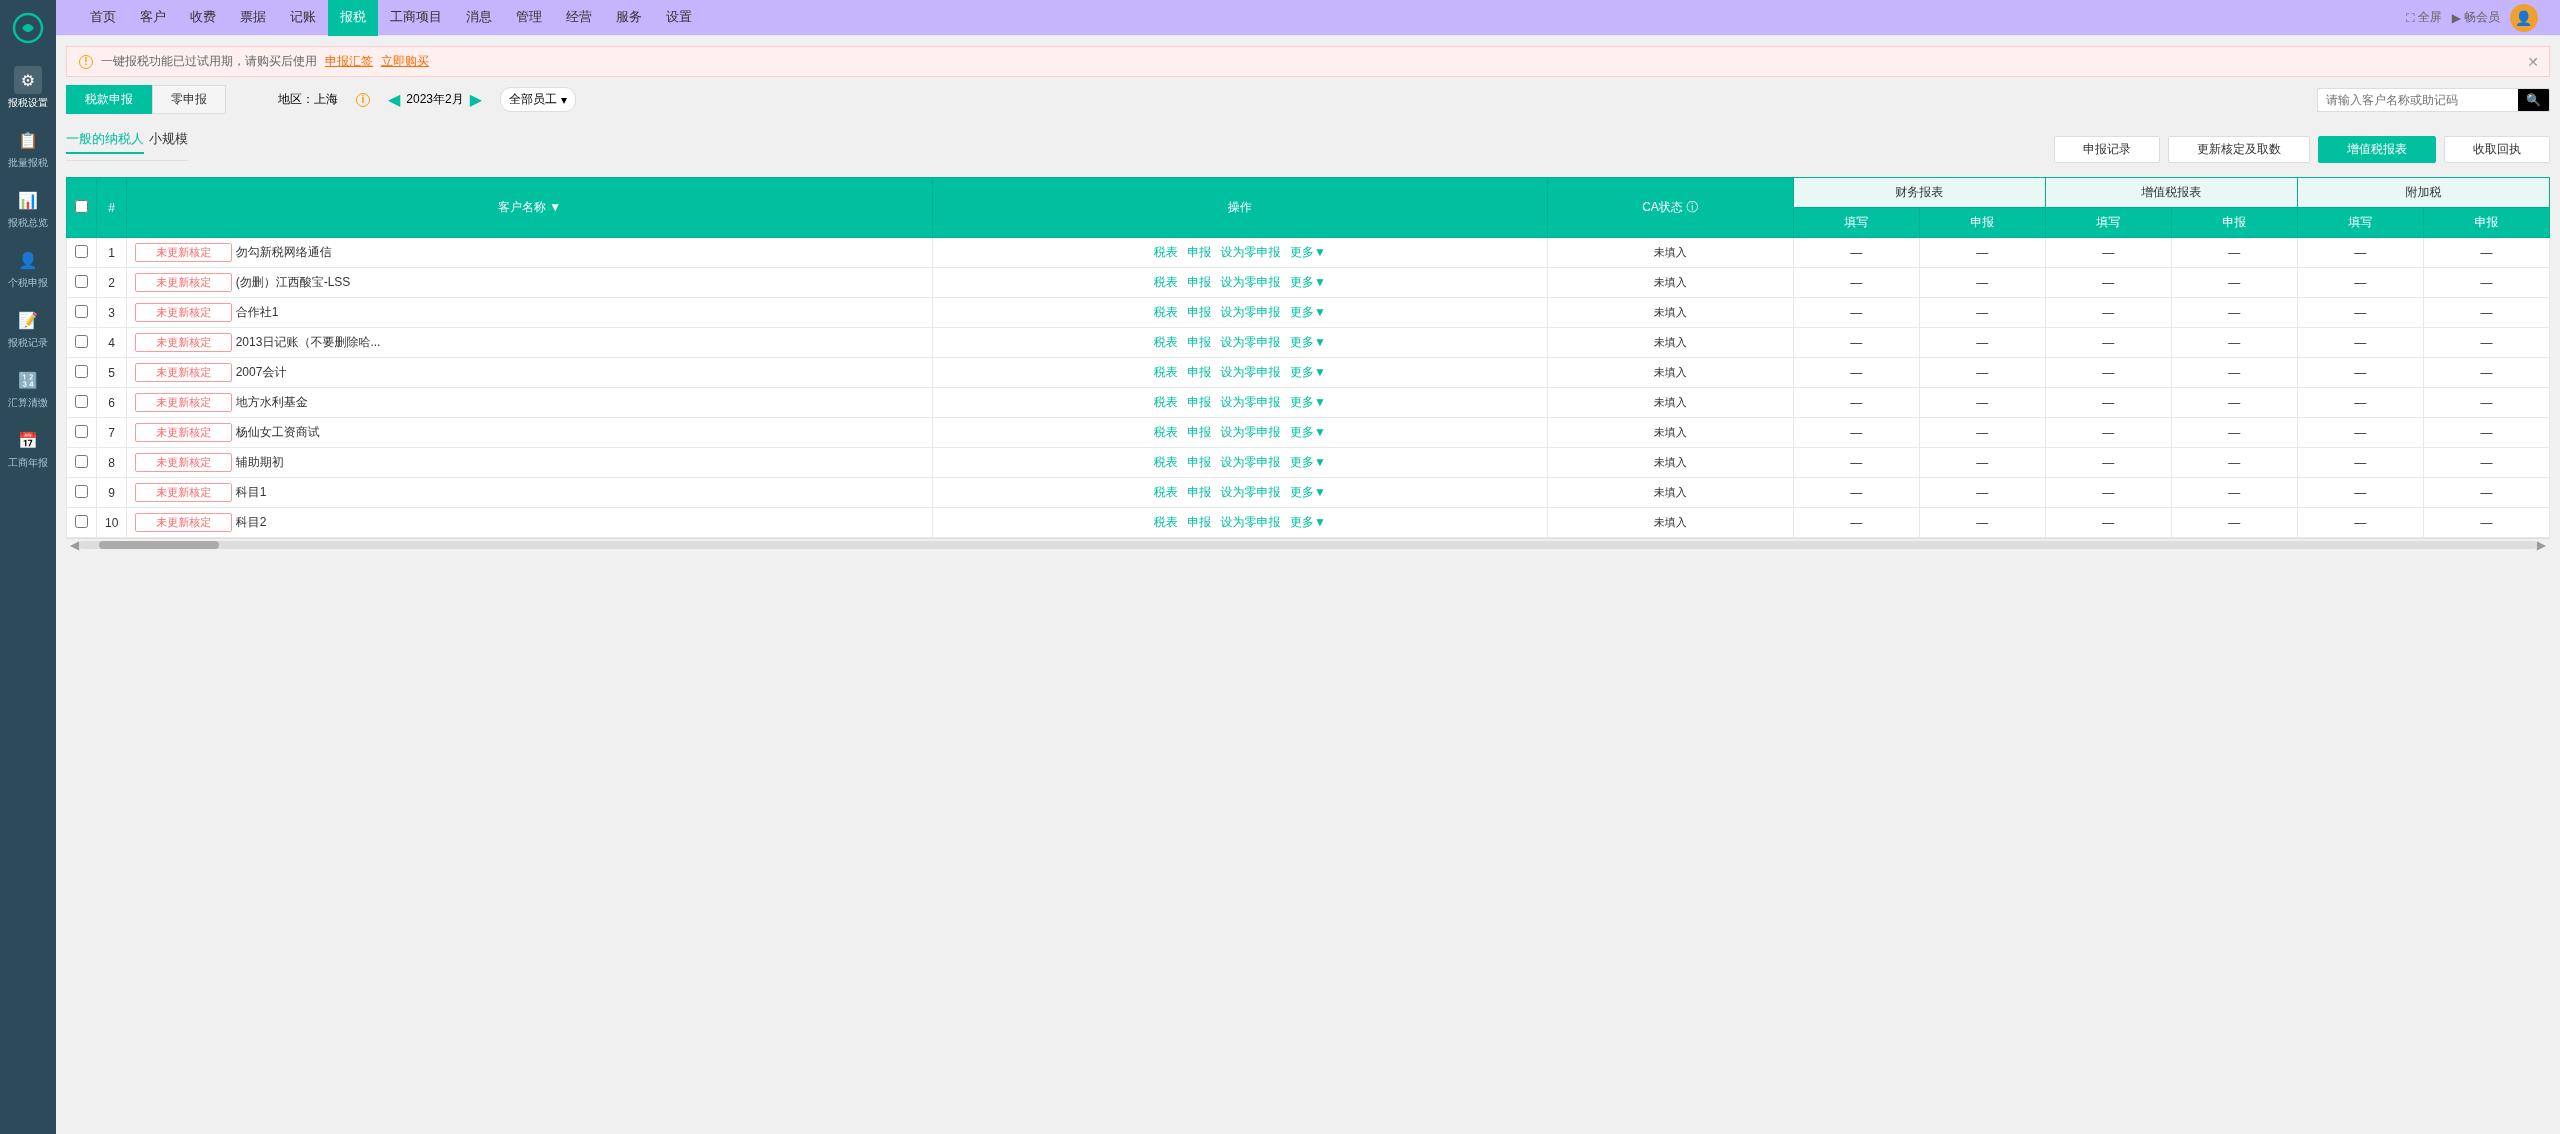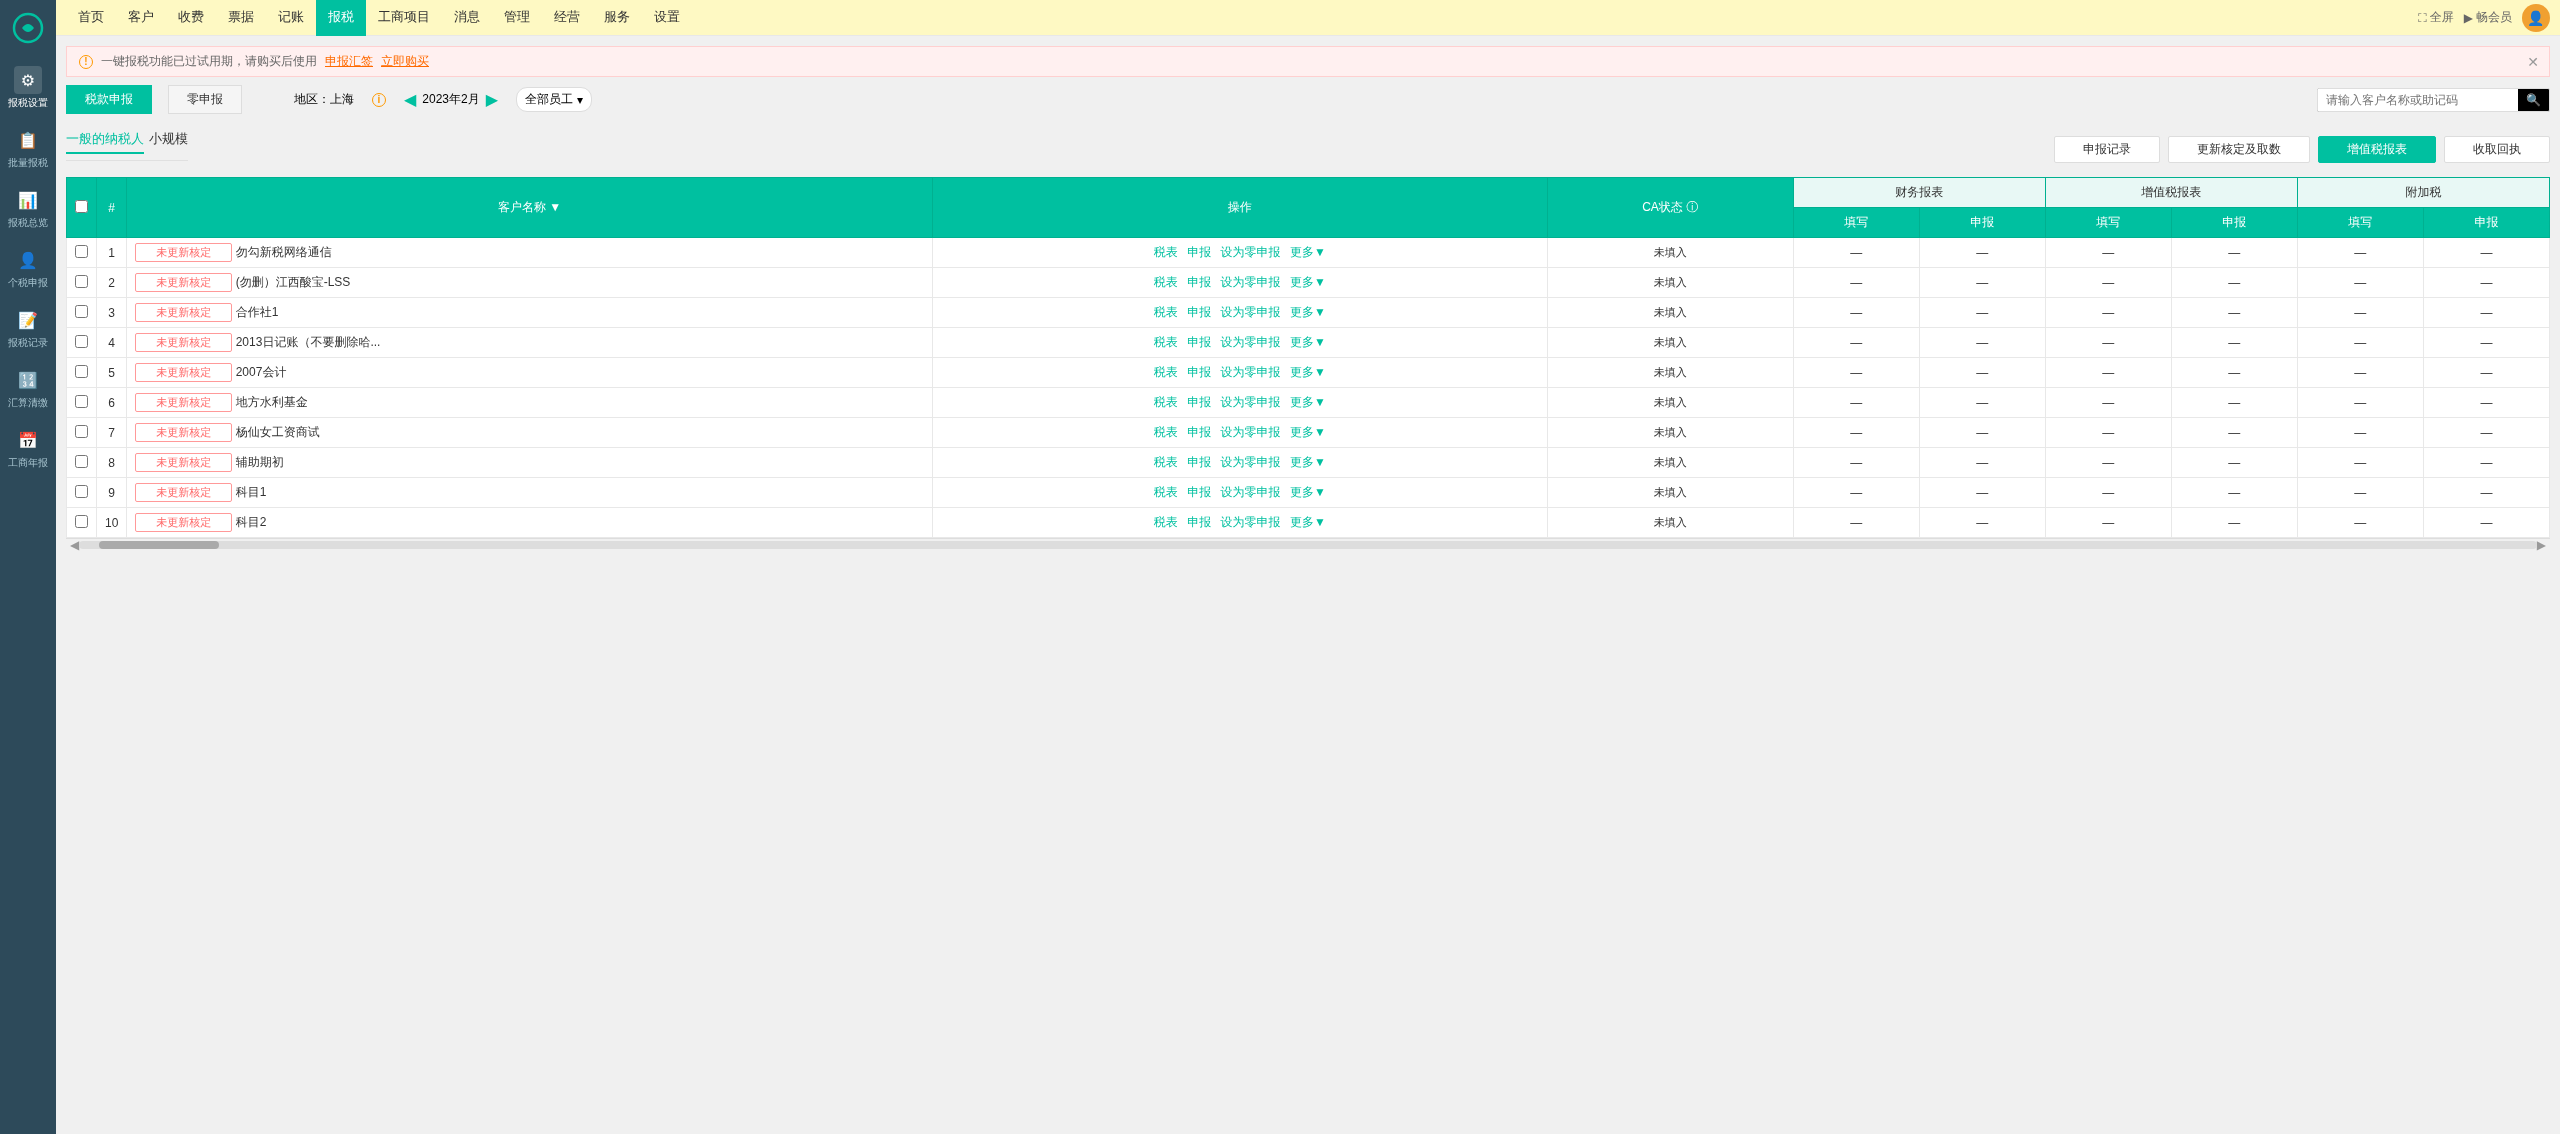--- a/index.html
+++ b/index.html
@@ -55,25 +55,25 @@
     
     .main-area {
       flex: 1;
       display: flex;
       flex-direction: column;
       overflow: hidden;
     }
 
     
     .top-nav {
-      background: #fef9c3;
+      background: #c4b5fd;
       height: 36px;
       display: flex;
       align-items: center;
-      padding: 0 10px;
+      padding: 0 22px;
       border-bottom: 1px solid #e8e8e8;
       flex-shrink: 0;
     }
     .top-nav-item {
       padding: 0 12px;
       height: 36px;
       display: flex;
       align-items: center;
       cursor: pointer;
       font-size: 13px;
@@ -141,21 +141,21 @@
       color: #666;
       position: relative;
     }
     .banner-link { color: #ff6a00; text-decoration: underline; cursor: pointer; }
     .banner-close { position: absolute; right: 10px; cursor: pointer; color: #999; font-size: 14px; }
 
     
     .tabs-bar {
       display: flex;
       align-items: flex-end;
-      gap: 16px;
+      gap: 0;
       margin-bottom: 8px;
     }
     .tab-btn {
       padding: 5px 18px;
       border: 1px solid #ddd;
       background: #f5f5f5;
       cursor: pointer;
       font-size: 12px;
       color: #333;
     }

